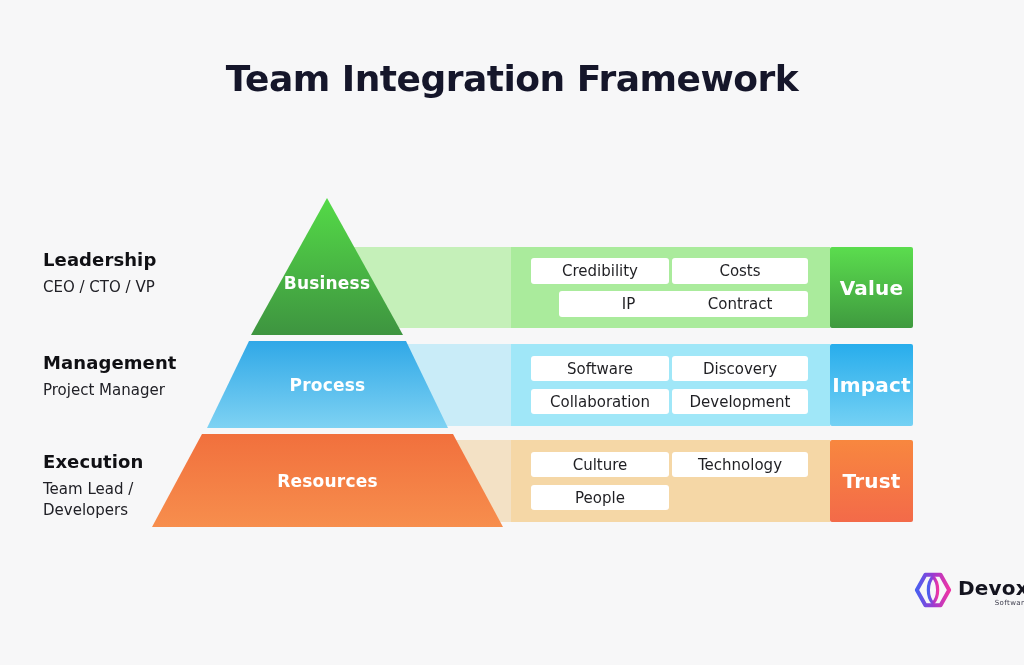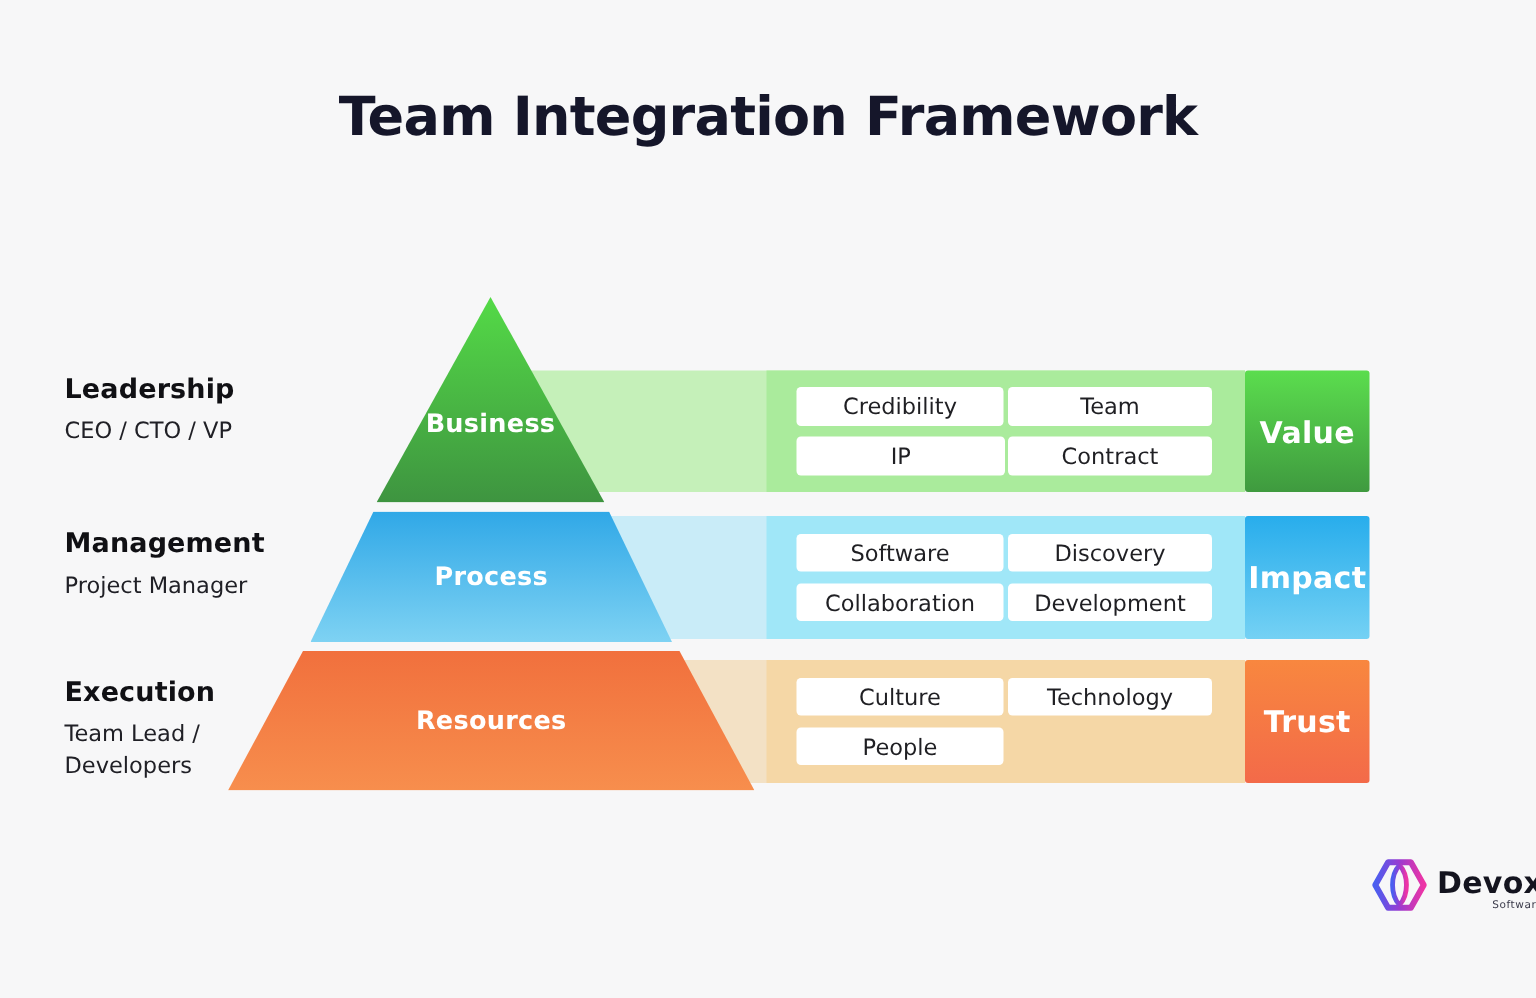--- a/index.html
+++ b/index.html
@@ -103,22 +103,22 @@
     <span class="pyr-label">Business</span>
   </div>
   <div class="pyr pyr-process">
     <span class="pyr-label">Process</span>
   </div>
   <div class="pyr pyr-resources">
     <span class="pyr-label">Resources</span>
   </div>
 
   <div class="chip" style="left:531px;top:258px;width:138px;height:26px;">Credibility</div>
-  <div class="chip" style="left:672px;top:258px;width:136px;height:26px;">Team</div>
-  <div class="chip" style="left:531px;top:291px;width:139px;height:26px;">IP</div>
+  <div class="chip" style="left:672px;top:258px;width:136px;height:26px;">Costs</div>
+  <div class="chip" style="left:559px;top:291px;width:139px;height:26px;">IP</div>
   <div class="chip" style="left:672px;top:291px;width:136px;height:26px;">Contract</div>
 
   <div class="chip" style="left:531px;top:356px;width:138px;height:25px;">Software</div>
   <div class="chip" style="left:672px;top:356px;width:136px;height:25px;">Discovery</div>
   <div class="chip" style="left:531px;top:389px;width:138px;height:25px;">Collaboration</div>
   <div class="chip" style="left:672px;top:389px;width:136px;height:25px;">Development</div>
 
   <div class="chip" style="left:531px;top:452px;width:138px;height:25px;">Culture</div>
   <div class="chip" style="left:672px;top:452px;width:136px;height:25px;">Technology</div>
   <div class="chip" style="left:531px;top:485px;width:138px;height:25px;">People</div>

